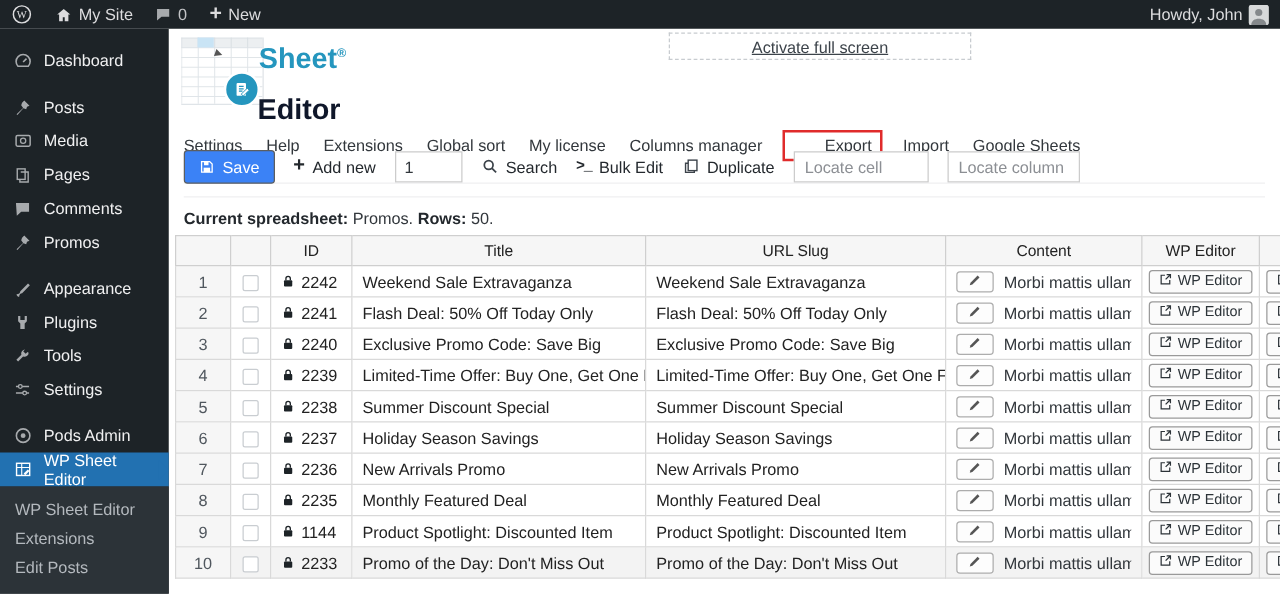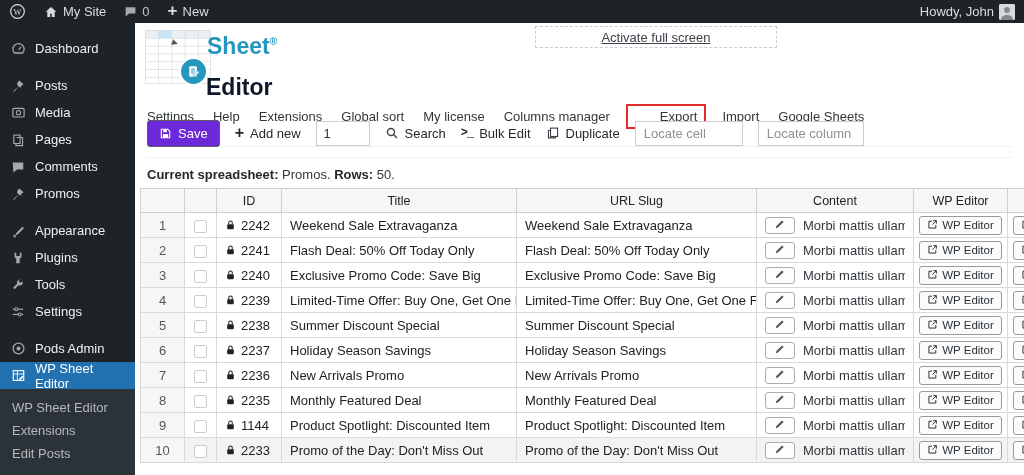--- a/index.html
+++ b/index.html
@@ -56,21 +56,21 @@
 
   .nav-row { position:absolute; left:12px; top:74px; right:12px; display:flex; align-items:center;
     gap:19px; font-size:13px; color:#32373c; padding-bottom:10px; border-bottom:1px solid #f0f0f1; }
   .nav-item { cursor:pointer; white-space:nowrap; }
   .nav-item.hl { position:relative; margin:12px 6px;padding-left:25px; }
   .nav-item.hl::after { content:""; position:absolute; left:-9px; right:-9px; top:-5px; bottom:-5px;
     border:2px solid #e02b2b; }
 
   .toolbar { position:absolute; left:12px; top:96px; height:28px; display:flex; align-items:center;
     gap:15px; font-size:13px; color:#23282d; }
-  .save-btn { display:flex; align-items:center; gap:6px; background:#6d28d9; color:#fff;
+  .save-btn { display:flex; align-items:center; gap:6px; background:#3b82f6; color:#fff;
     border:1px solid #5b5e61; border-radius:3px; padding:5px 11px; font-size:13px; cursor:pointer; }
   .tb-item { display:flex; align-items:center; gap:6px; cursor:pointer; white-space:nowrap; }
   .tb-plus { font-size:16px; font-weight:bold; line-height:1; }
   .count-input { width:54px; height:25px; border:1px solid #ccc; padding:2px 7px; font-size:13px; color:#32373c; }
   .bulk-glyph { font-family:"Liberation Mono", monospace; font-size:12px; font-weight:bold; letter-spacing:-1px; }
   .locate-input { height:25px; border:1px solid #ccc; padding:2px 8px; font-size:13px; color:#32373c; }
   .locate-input::placeholder { color:#8c8f94; opacity:1; }
   .w-cell { width:108px; } .w-col { width:106px; }
 
   .status { position:absolute; left:12px; top:134px; right:12px; font-size:13px; color:#32373c;

